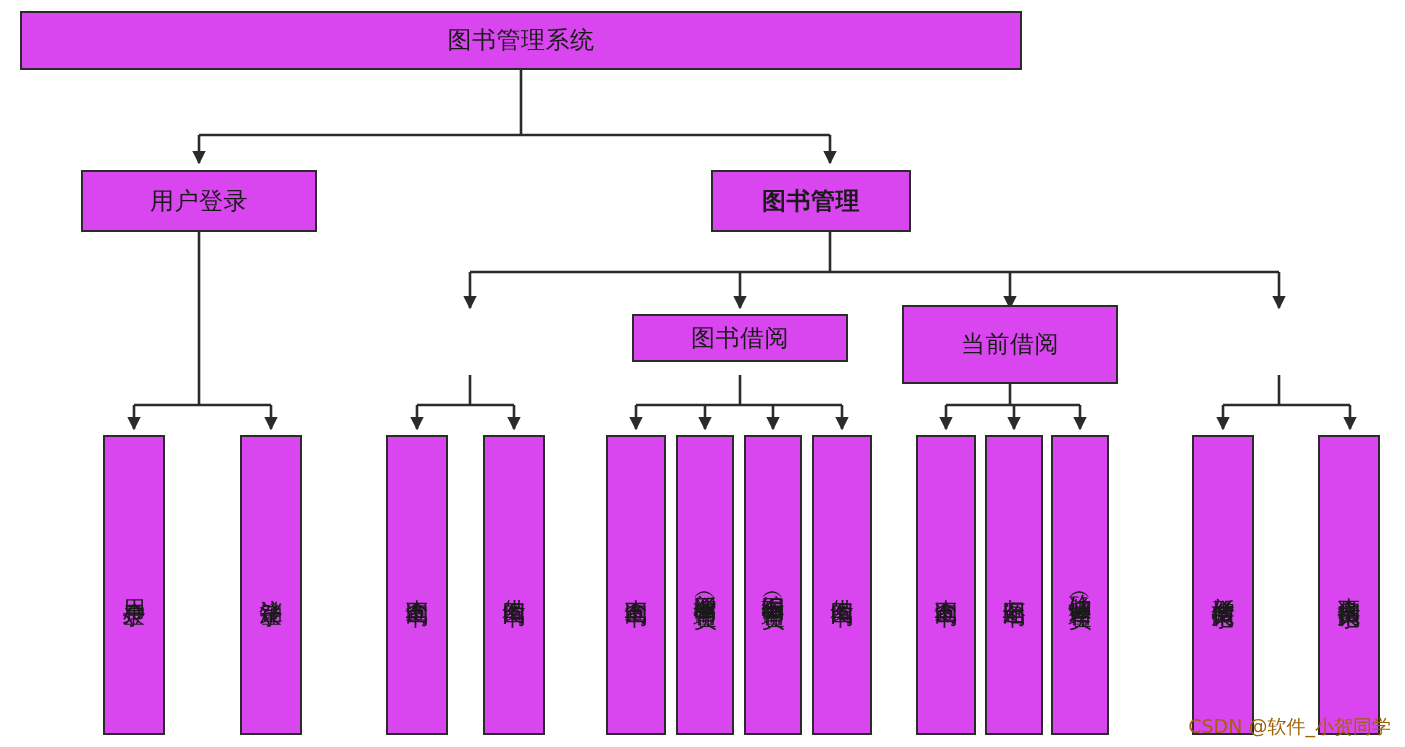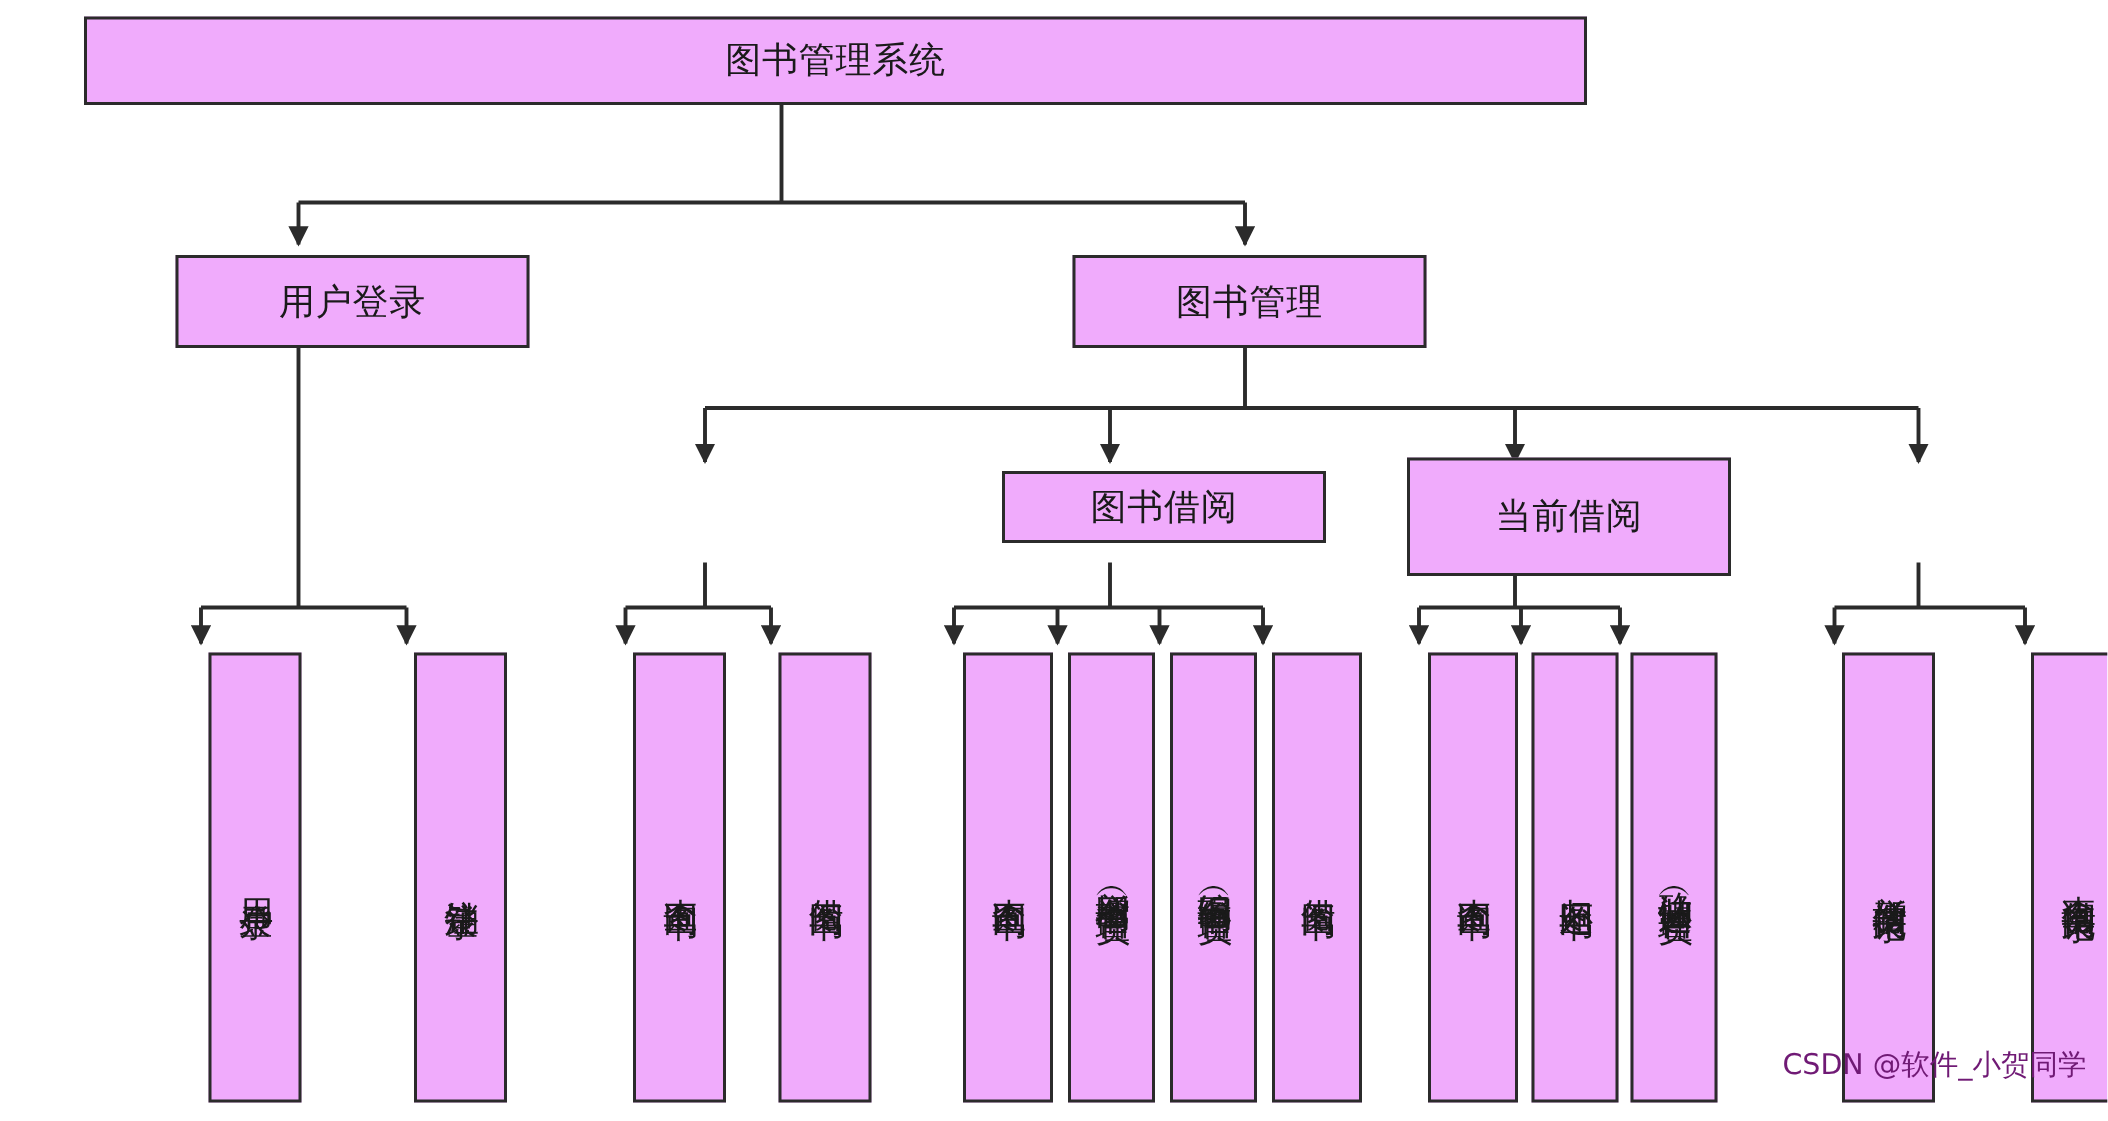--- a/index.html
+++ b/index.html
@@ -23,27 +23,26 @@
     left: 0;
     top: 0;
     width: 1405px;
     height: 747px;
     pointer-events: none;
   }
   .node {
     position: absolute;
     box-sizing: border-box;
     border: 2.5px solid #2b2b2b;
-    background: #f0abfc;
+    background: #d946ef;
     display: flex;
     align-items: center;
     justify-content: center;
     color: #1a1a1a;
     z-index: 2;
-    margin-left: 36px;
   }
   .node .label {
     display: block;
     text-align: center;
     line-height: 1.18;
     letter-spacing: 0.5px;
   }
   .node.h .label {
     font-size: 24px;
   }
@@ -60,23 +59,23 @@
     text-orientation: upright;
     font-size: 23px;
     line-height: 1.08;
     letter-spacing: 2px;
     white-space: nowrap;
     max-height: 100%;
   }
   #watermark {
     position: absolute;
     right: 14px;
-    bottom: 24px;
+    bottom: 7px;
     font-size: 19px;
-    color: #701a75;
+    color: #a16207;
     white-space: nowrap;
     z-index: 5;
     font-family: "DejaVu Sans", "Liberation Sans", sans-serif;
   }
 </style>
 </head>
 <body>
 
 <div id="canvas">
 
@@ -130,21 +129,21 @@
     </g>
   </svg>
 
   <div class="node root h" style="left:20px; top:11px; width:1002px; height:59px;">
     <span class="label">图书管理系统</span>
   </div>
 
   <div class="node h" style="left:81px; top:170px; width:236px; height:62px;">
     <span class="label">用户登录</span>
   </div>
-  <div class="node h" style="left:679px; top:170px; width:236px; height:62px;">
+  <div class="node h" style="left:711px; top:170px; width:200px; height:62px;font-weight:bold;">
     <span class="label">图书管理</span>
   </div>
 
   <div class="node h" style="left:632px; top:314px; width:216px; height:48px;">
     <span class="label">图书借阅</span>
   </div>
   <div class="node h" style="left:902px; top:305px; width:216px; height:79px;justify-content:center;">
     <span class="label">当前借阅</span>
   </div>
 

